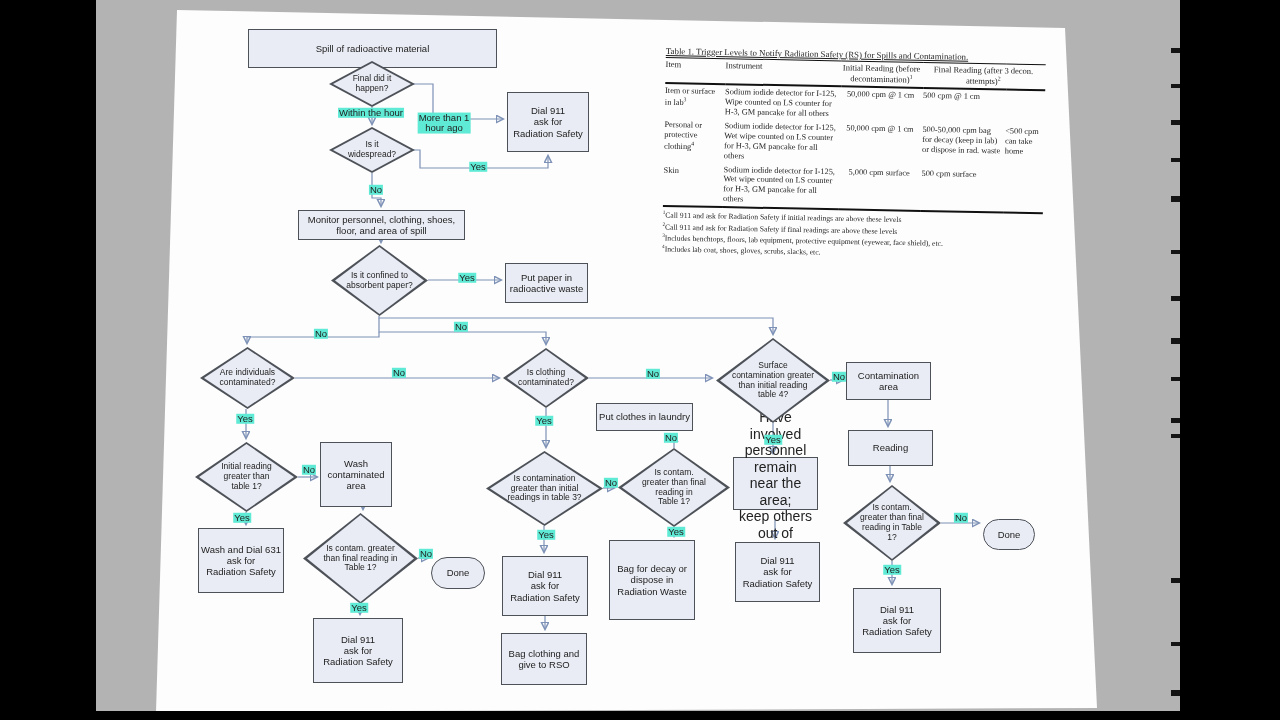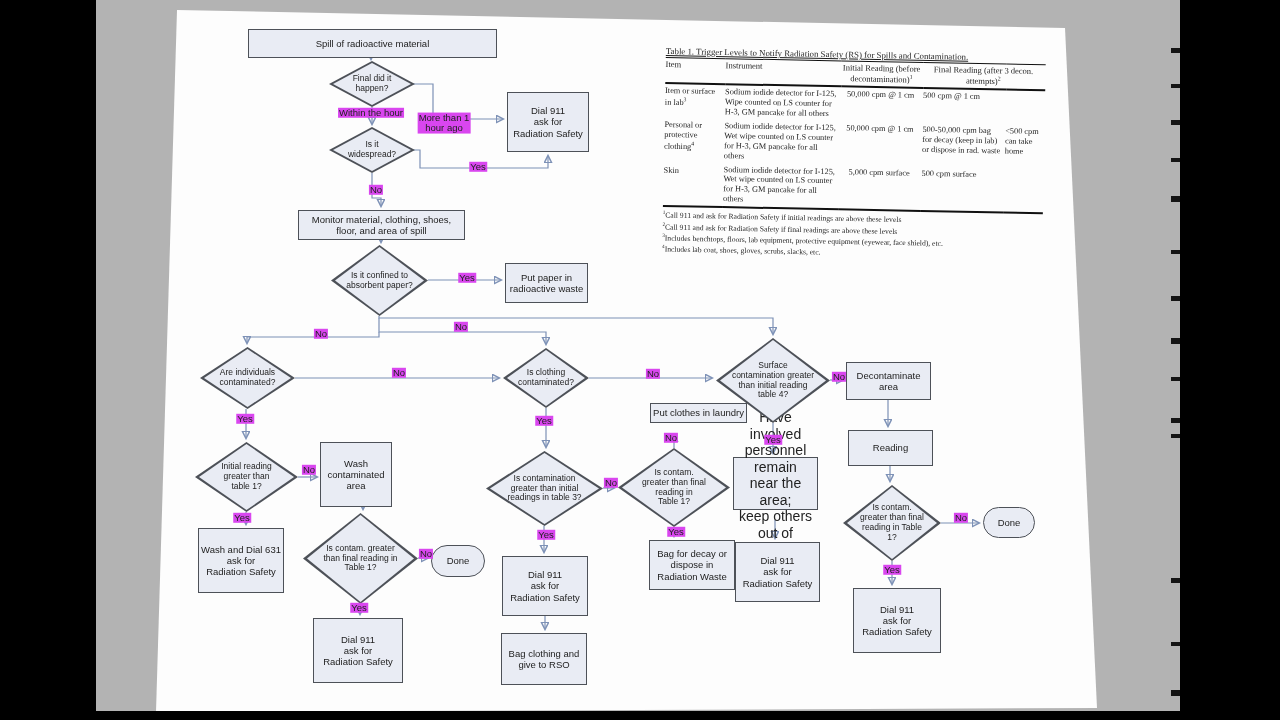--- a/index.html
+++ b/index.html
@@ -20,31 +20,31 @@
   .lb-right{left:1180px;top:0;width:100px;height:720px;}
   .lb-bottom{left:0;top:711px;width:1280px;height:9px;}
   .tick{position:absolute;left:1171px;width:9px;background:#141414;}
 
   
   .node{
     position:absolute;background:#e9ecf4;border:1.5px solid #4d5158;
     display:flex;align-items:center;justify-content:center;text-align:center;
     font-size:9.5px;line-height:1.18;color:#222;white-space:pre-line;box-sizing:border-box;
   }
-  .stadium{border-radius:16px;}
+  .stadium{border-radius:16px;margin-top:12px;}
   .diamond{position:absolute;}
   .d-border{position:absolute;inset:0;background:#4d5158;
     clip-path:polygon(50% 0,100% 50%,50% 100%,0 50%);}
   .d-fill{position:absolute;inset:0;background:#e9ecf4;
     clip-path:polygon(50% 2px,calc(100% - 4px) 50%,50% calc(100% - 2px),4px 50%);}
   .d-label{position:absolute;inset:0;display:flex;align-items:center;justify-content:center;
     text-align:center;font-size:8.5px;line-height:1.15;color:#222;white-space:pre-line;}
 
   .lbl{
-    position:absolute;font-size:9.5px;color:#222;background:#d946ef;
+    position:absolute;font-size:9.5px;color:#222;background:#5eead4;
     padding:0 1px;line-height:1.1;white-space:pre-line;text-align:center;
     transform:translate(-50%,-50%);
   }
   svg.wires{position:absolute;left:0;top:0;pointer-events:none;}
   svg.wires path{stroke:#7d91b6;stroke-width:1.2;fill:none;}
 
   
   .rs-table-wrap{
     position:absolute;left:666px;top:46px;width:380px;
     font-family:"Liberation Serif", serif;color:#1c1c1c;
@@ -101,47 +101,47 @@
   <path d="M674,448 V435" marker-end="url(#arr)"></path>
   <path d="M674,527 V536" marker-end="url(#arr)"></path>
   <path d="M773,423 V453" marker-end="url(#arr)"></path>
   <path d="M775,520 V538" marker-end="url(#arr)"></path>
   <path d="M888,400 V426" marker-end="url(#arr)"></path>
   <path d="M890,466 V481" marker-end="url(#arr)"></path>
   <path d="M941,523 H979" marker-end="url(#arr)"></path>
   <path d="M892,561 V584" marker-end="url(#arr)"></path>
 </svg>
 
-<div class="node" style="left:248px;top:29px;width:249px;height:29px">Spill of radioactive material</div>
+<div class="node" style="left:248px;top:29px;width:249px;height:39px">Spill of radioactive material</div>
 <div class="node" style="left:507px;top:92px;width:82px;height:60px">Dial 911
 ask for
 Radiation Safety</div>
-<div class="node" style="left:298px;top:210px;width:167px;height:30px">Monitor material, clothing, shoes,
+<div class="node" style="left:298px;top:210px;width:167px;height:30px">Monitor personnel, clothing, shoes,
 floor, and area of spill</div>
 <div class="node" style="left:505px;top:263px;width:83px;height:40px">Put paper in
 radioactive waste</div>
-<div class="node" style="left:846px;top:362px;width:85px;height:38px">Decontaminate
+<div class="node" style="left:846px;top:362px;width:85px;height:38px">Contamination
 area</div>
 <div class="node" style="left:848px;top:430px;width:85px;height:36px">Reading</div>
-<div class="node" style="left:650px;top:403px;width:97px;height:20px">Put clothes in laundry</div>
+<div class="node" style="left:596px;top:403px;width:97px;height:28px">Put clothes in laundry</div>
 <div class="node" style="left:320px;top:442px;width:72px;height:65px">Wash
 contaminated
 area</div>
 <div class="node" style="left:198px;top:528px;width:86px;height:65px">Wash and Dial 631
 ask for
 Radiation Safety</div>
 <div class="node" style="left:313px;top:618px;width:90px;height:65px">Dial 911
 ask for
 Radiation Safety</div>
 <div class="node" style="left:502px;top:556px;width:86px;height:60px">Dial 911
 ask for
 Radiation Safety</div>
 <div class="node" style="left:501px;top:633px;width:86px;height:52px">Bag clothing and
 give to RSO</div>
-<div class="node" style="left:649px;top:540px;width:86px;height:50px">Bag for decay or
+<div class="node" style="left:609px;top:540px;width:86px;height:80px">Bag for decay or
 dispose in
 Radiation Waste</div>
 <div class="node" style="left:733px;top:457px;width:85px;height:53px;font-size:14px">Have involved
 personnel remain
 near the area;
 keep others out of
 the area</div>
 <div class="node" style="left:735px;top:542px;width:85px;height:60px">Dial 911
 ask for
 Radiation Safety</div>

